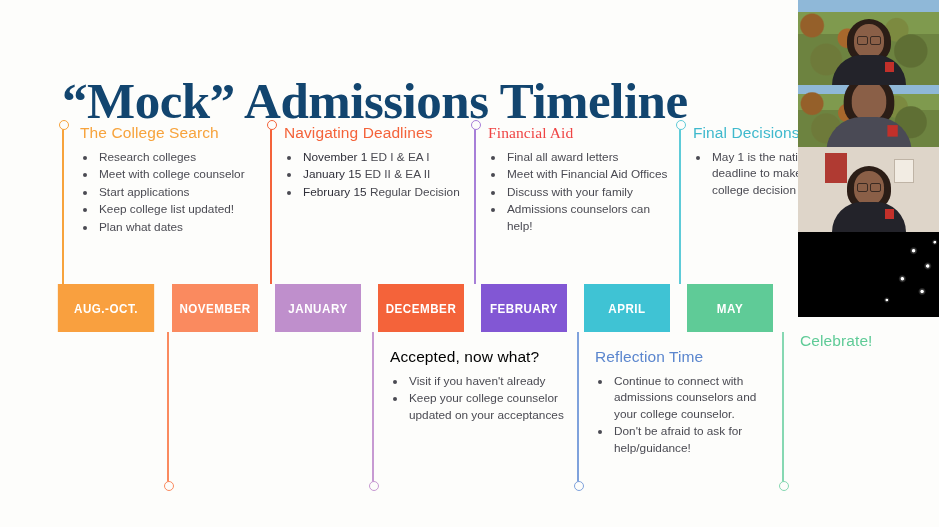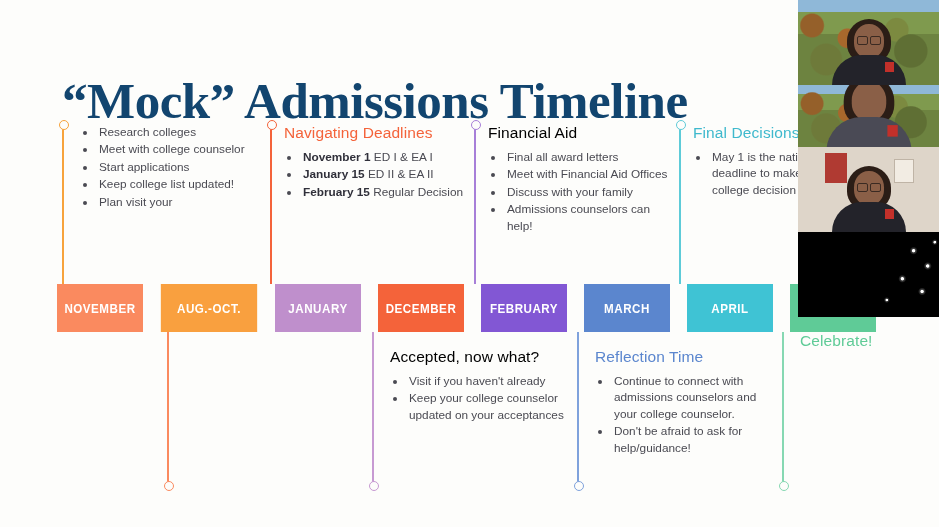--- a/index.html
+++ b/index.html
@@ -58,21 +58,21 @@
     letter-spacing:0.1px;
   }
   .blist{
     margin:0;padding:0 0 0 17px;
     list-style:disc;
     color:#4a4a52;
     font-size:11.8px;
     line-height:16.4px;
   }
   .blist li{margin:0 0 1px 0;padding-left:2px;}
-  .blist li b{font-weight:bold;color:#30303a;}
+  .blist li b{font-weight:normal;color:#30303a;}
   
   #videos{
     position:absolute;right:0;top:0;width:141px;height:317px;
     overflow:hidden;
   }
   .vtile{position:absolute;left:0;width:141px;overflow:hidden;}
   .vt1{top:0;height:85px;}
   .vt2{top:85px;height:62px;}
   .vt3{top:147px;height:85px;}
   .vt4{top:232px;height:85px;background:#000;}
@@ -164,73 +164,71 @@
     <span class="ring" style="bottom:-4px;"></span>
   </div>
   <div class="conn" style="left:577px;top:332px;height:155px;background:#7FA2DC;color:#7FA2DC;">
     <span class="ring" style="bottom:-4px;"></span>
   </div>
   <div class="conn" style="left:782px;top:332px;height:155px;background:#86D8B2;color:#86D8B2;">
     <span class="ring" style="bottom:-4px;"></span>
   </div>
 
   <div class="block" style="left:80px;top:124px;width:195px;">
+    <div class="bhead" style="color:#F7A33C;">The College Search</div>
     <ul class="blist">
       <li><span>Research colleges</span></li>
       <li><span>Meet with college counselor</span></li>
       <li><span>Start applications</span></li>
       <li><span>Keep college list updated!</span></li>
-      <li><span>Plan visit your</span></li>
+      <li><span>Plan what dates</span></li>
     </ul>
   </div>
 
   <div class="block" style="left:284px;top:124px;width:195px;">
     <div class="bhead" style="color:#F4633A;">Navigating Deadlines</div>
     <ul class="blist">
       <li><b>November 1</b><span> ED I &amp; EA I</span></li>
       <li><b>January 15</b><span> ED II &amp; EA II</span></li>
       <li><b>February 15</b><span> Regular Decision</span></li>
     </ul>
   </div>
 
   <div class="block" style="left:488px;top:124px;width:185px;">
-    <div class="bhead" style="color:#000000;">Financial Aid</div>
+    <div class="bhead" style="color:#ef4444;font-family:Liberation Serif, serif;">Financial Aid</div>
     <ul class="blist">
       <li><span>Final all award letters</span></li>
       <li><span>Meet with Financial Aid Offices</span></li>
       <li><span>Discuss with your family</span></li>
       <li><span>Admissions counselors can help!</span></li>
     </ul>
   </div>
 
   <div class="block" style="left:693px;top:124px;width:160px;">
     <div class="bhead" style="color:#3FB9CD;">Final Decisions</div>
     <ul class="blist">
       <li><span>May 1 is the national deadline to make your college decision</span></li>
     </ul>
   </div>
 
   <div id="monthbar">
     <div class="monthwrap">
+      <div class="month" style="width:112px;background:#F9A03F;">AUG.-OCT.</div>
+    </div>
+    <div class="monthwrap">
       <div class="month" style="width:100px;background:#FA8A5F;">NOVEMBER</div>
     </div>
     <div class="monthwrap">
-      <div class="month" style="width:112px;background:#F9A03F;">AUG.-OCT.</div>
-    </div>
-    <div class="monthwrap">
       <div class="month" style="width:100px;background:#BF8FCC;">JANUARY</div>
     </div>
     <div class="monthwrap">
       <div class="month" style="width:100px;background:#F4633A;">DECEMBER</div>
     </div>
     <div class="monthwrap">
       <div class="month" style="width:100px;background:#8257D4;">FEBRUARY</div>
-    </div>
-    <div class="monthwrap">
-      <div class="month" style="width:100px;background:#5B86CE;">MARCH</div>
     </div>
     <div class="monthwrap">
       <div class="month" style="width:100px;background:#3FC3D4;">APRIL</div>
     </div>
     <div class="monthwrap">
       <div class="month" style="width:100px;background:#5FCB97;">MAY</div>
     </div>
   </div>
 
 

